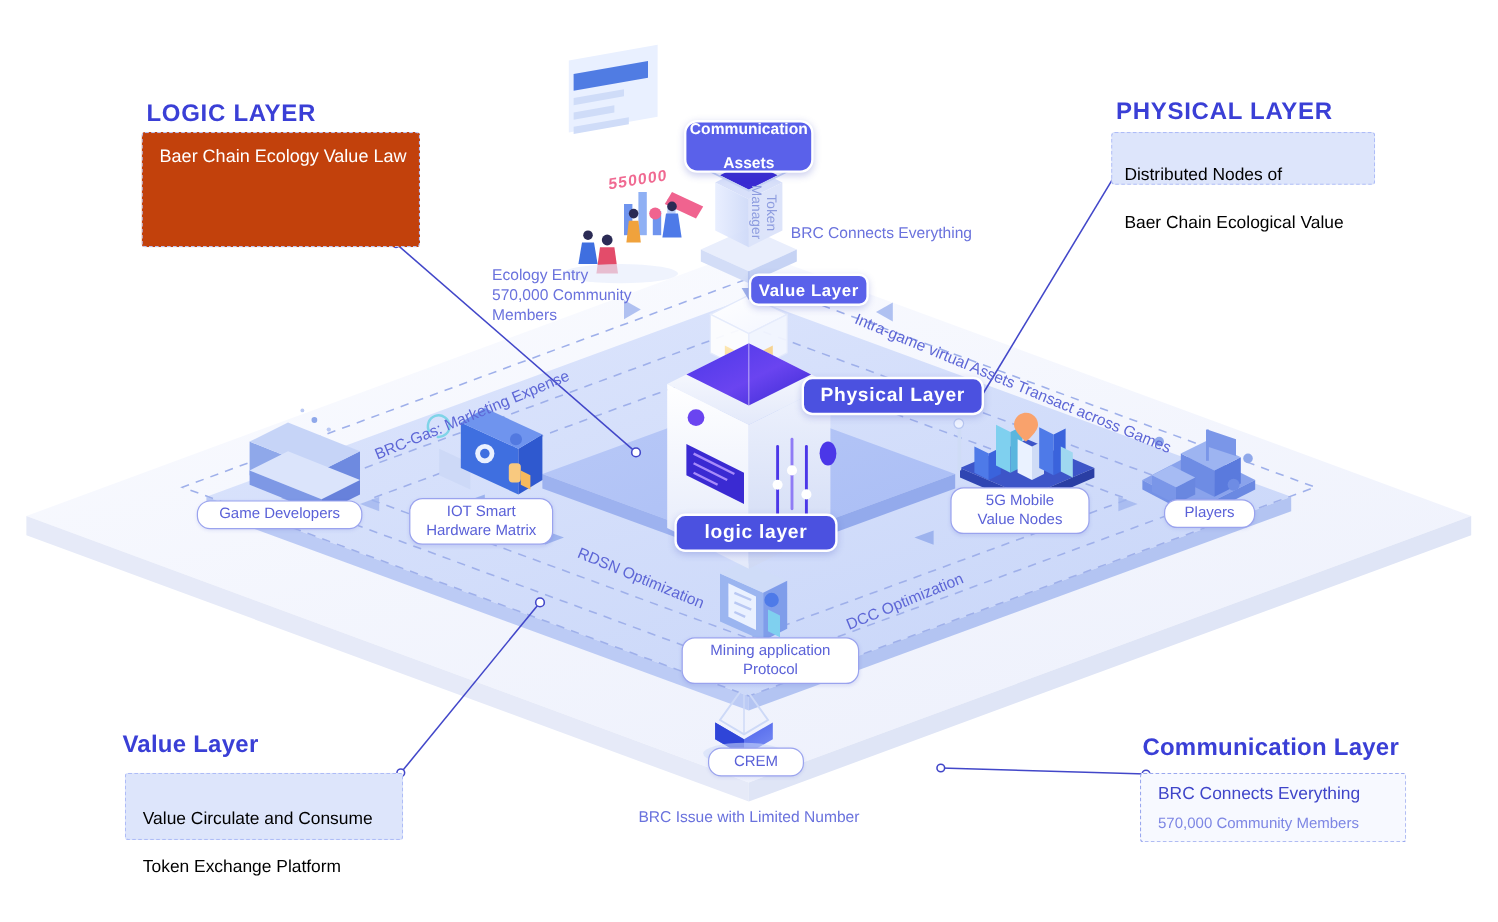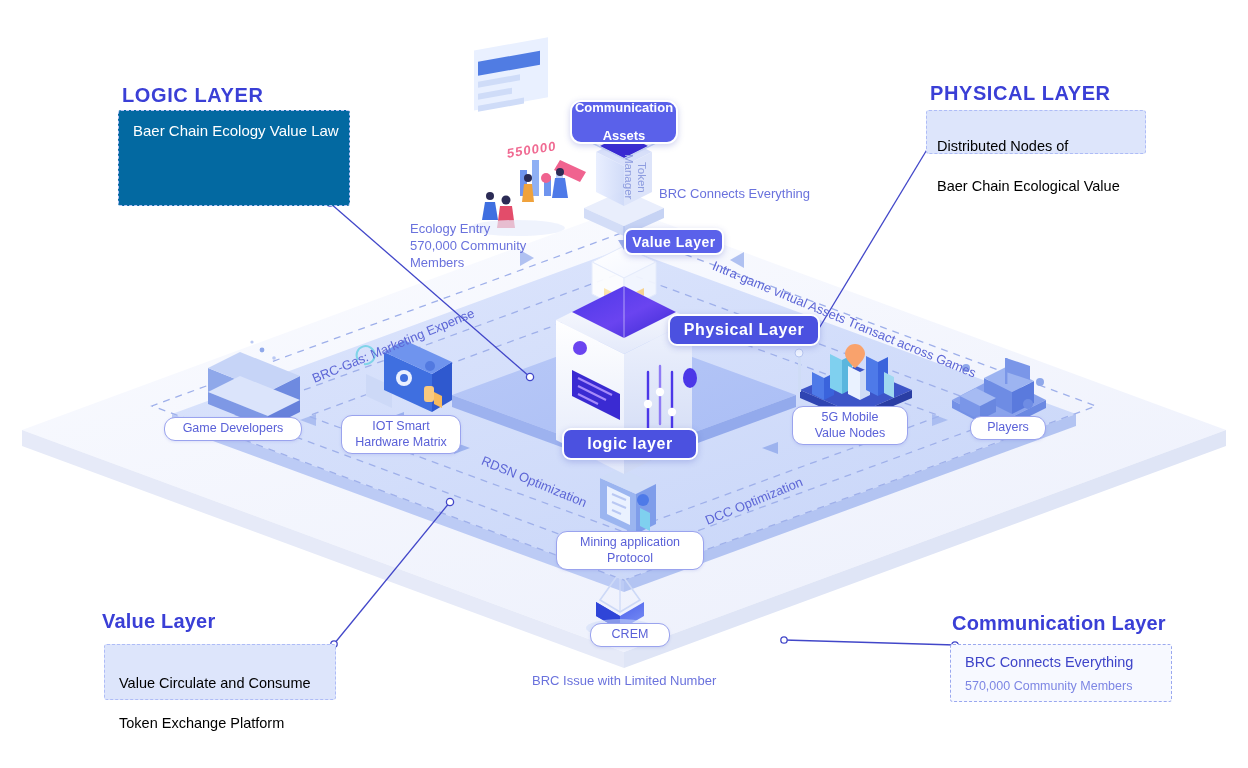--- a/index.html
+++ b/index.html
@@ -20,21 +20,21 @@
   .corner-title.upper{letter-spacing:.6px;}
 
   
   .callout{
     box-sizing:border-box;
     border:1px dashed #8d9cf0;
     border-radius:3px;
     padding:10px 14px 12px 14px;
   }
   .callout.filled{
-    background:#0369a1;
+    background:#c2410c;
     border:1px dashed #b9c5f8;
   }
   .callout.tinted{
     background:#dde5fb;
     border:1px dashed #aebcf7;
   }
   .callout.ghost{
     background:#f7f9ff;
     border:1px dashed #9aa8ef;
   }
@@ -375,21 +375,21 @@
   <div class="chip" style="left:164px;top:417px;width:118px;">Game Developers</div>
 
   <div class="chip" style="left:341px;top:415px;width:100px;">IOT Smart
 Hardware Matrix</div>
 
   <div class="chip" style="left:792px;top:406px;width:96px;">5G Mobile
 Value Nodes</div>
 
   <div class="chip" style="left:970px;top:416px;width:56px;">Players</div>
 
-  <div class="chip" style="left:556px;top:531px;width:128px;">Mining application
+  <div class="chip" style="left:568px;top:531px;width:128px;">Mining application
 Protocol</div>
 
   <div class="chip" style="left:590px;top:623px;width:60px;">CREM</div>
 
   <div class="note" style="left:410px;top:220px;">Ecology Entry
 570,000 Community
 Members</div>
 
   <div class="note" style="left:659px;top:185px;">BRC Connects Everything</div>
 

